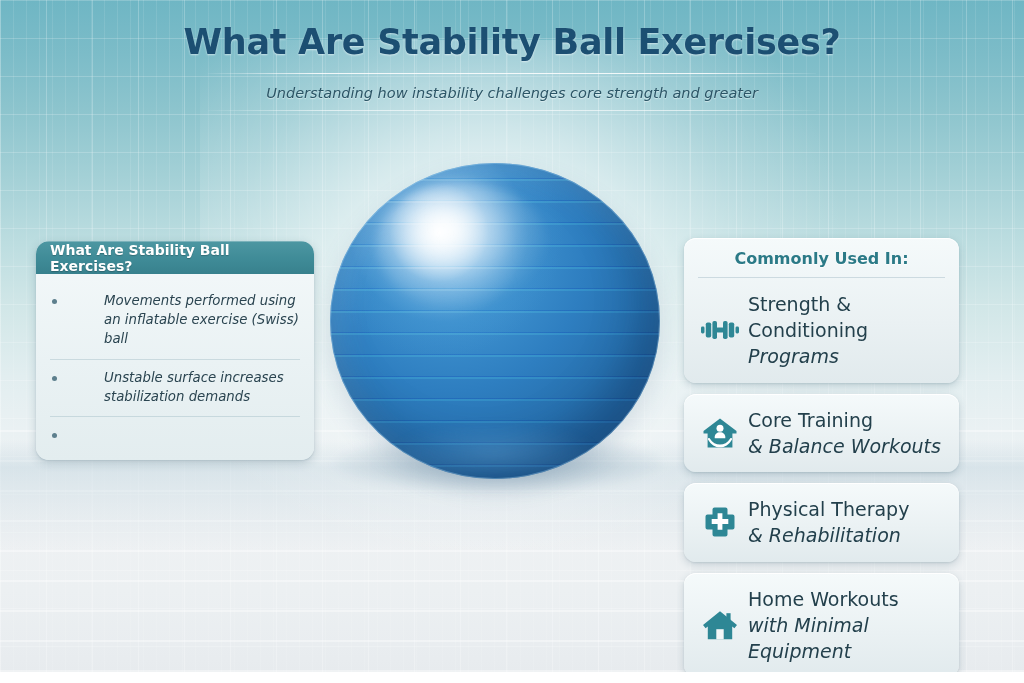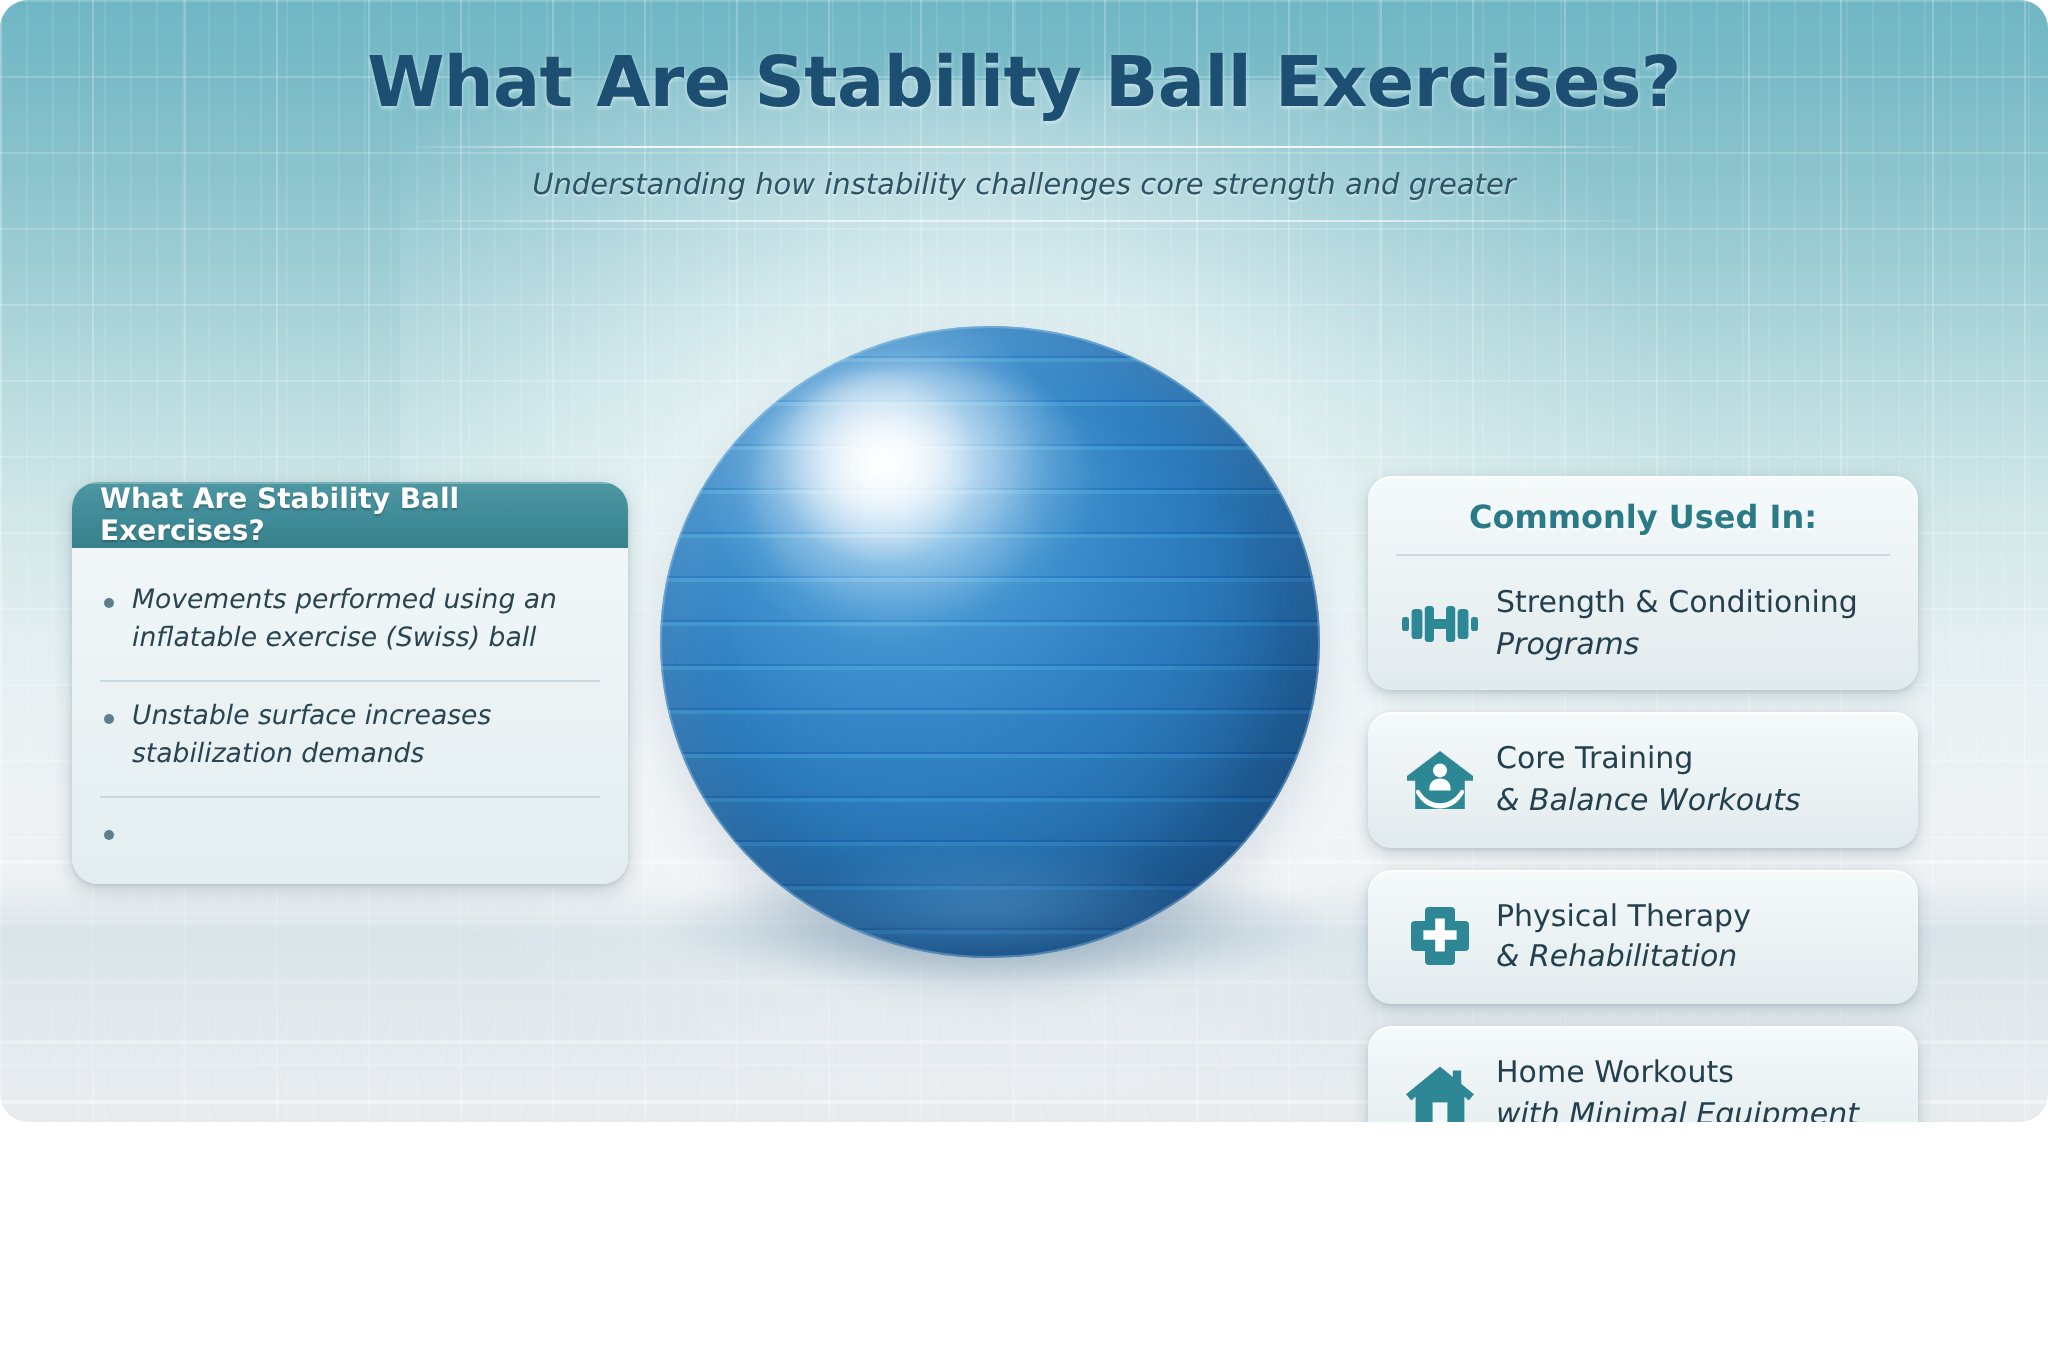--- a/index.html
+++ b/index.html
@@ -3,39 +3,38 @@
 <meta charset="utf-8">
 <style>
   html, body {
     margin: 0;
     padding: 0;
     background: #ffffff;
   }
   #infographic {
     position: relative;
     width: 1024px;
-    height: 561px;
+    height: 672px;
     overflow: hidden;
     font-family: "DejaVu Sans", sans-serif;
     background:
       linear-gradient(to bottom,
         #6fb6c4 0%,
         #7cbcc8 8%,
         #8cc4cd 16%,
         #a3d0d6 26%,
         #bcdde0 36%,
         #d2e7e8 46%,
         #e2eef0 56%,
         #eaf1f3 64%,
         #eef2f4 72%,
         #eef1f3 80%,
         #ecf0f2 88%,
         #e9edf0 96%,
         #e7ebee 100%);
-    border-radius: 14px;
   }
   
   .bg-glow {
     position: absolute;
     left: 200px; top: 40px;
     width: 640px; height: 520px;
     background: radial-gradient(ellipse at 45% 40%,
       rgba(255,255,255,0.85) 0%,
       rgba(255,255,255,0.55) 28%,
       rgba(255,255,255,0.22) 50%,
@@ -256,20 +255,21 @@
     font-weight: bold;
     text-shadow: 0 1px 1px rgba(0,0,0,0.22);
   }
   .left-card-body {
     padding: 9px 14px 12px 14px;
   }
   .bullet-row {
     display: flex;
     align-items: flex-start;
     padding: 9px 0 10px 0;
+    gap: 38px;
   }
   .bullet-row + .bullet-row {
     border-top: 1px solid rgba(150,178,190,0.38);
   }
   .bullet-dot {
     flex: 0 0 auto;
     width: 5px;
     height: 5px;
     border-radius: 50%;
     background: #5d7f8d;
@@ -316,21 +316,21 @@
   .use-icon {
     flex: 0 0 auto;
     width: 44px;
     height: 40px;
     display: flex;
     align-items: center;
     justify-content: center;
     margin-right: 6px;
   }
   .use-label {
-    font-size: 15px;
+    font-size: 19px;
     color: #23404c;
     line-height: 1.38;
     font-style: italic;
   }
   .use-label .ln1 { display: block; font-style: normal; }
   .use-label .ln2 { display: block; }
 </style>
 </head>
 <body>
 

